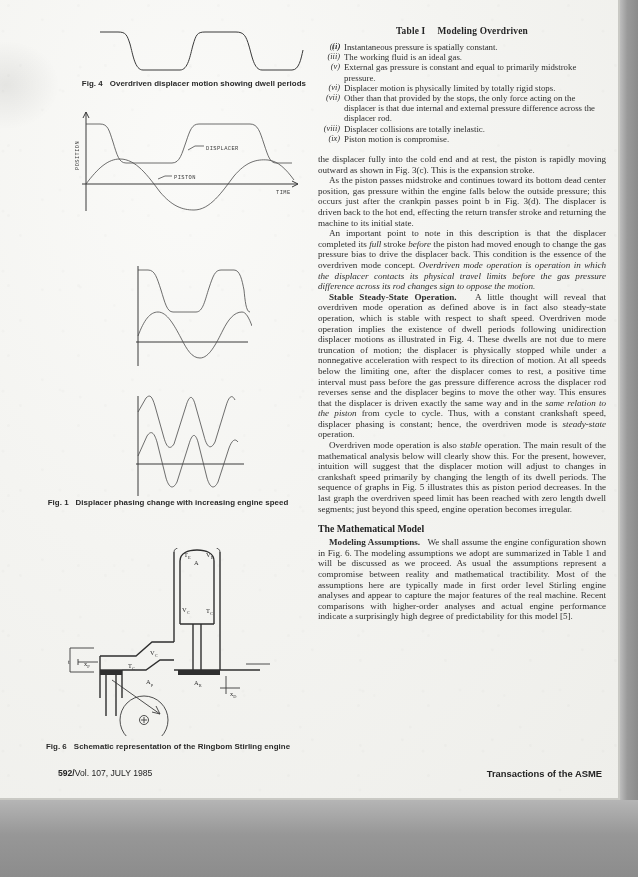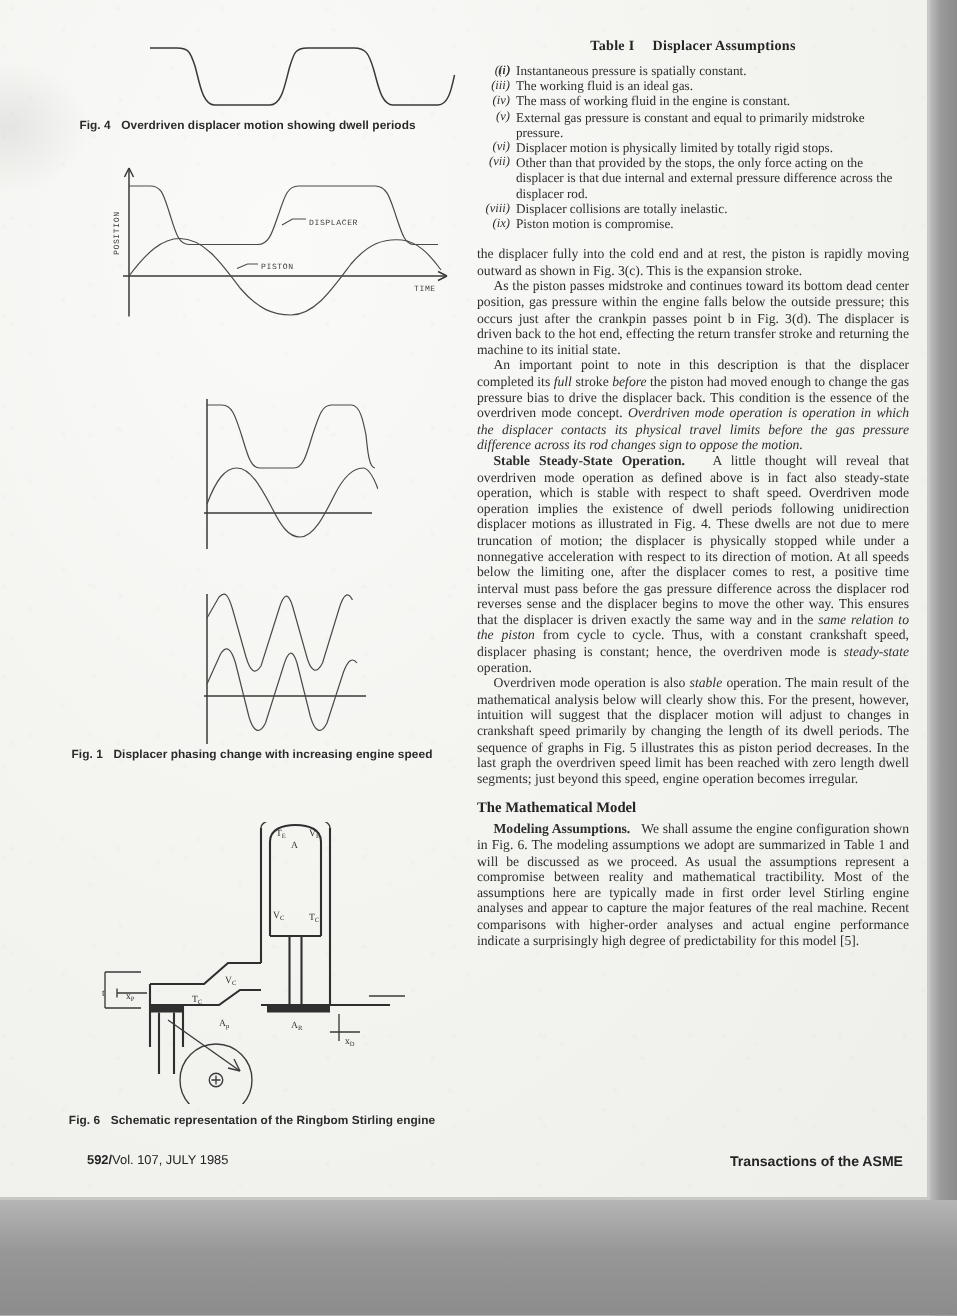--- a/index.html
+++ b/index.html
@@ -203,21 +203,21 @@
   <div class="lid-bottom"></div>
 
   <div class="figblock" style="left:96px; top:22px;">
     <svg width="212" height="56" viewBox="0 0 212 56">
       <path class="ln" d="M4,10 L22,10 C30,10 31,13 34,22 C37,33 39,48 47,48 L84,48
                            C92,48 94,34 97,23 C100,13 101,10 109,10 L140,10
                            C148,10 150,14 153,24 C156,34 158,48 166,48 L196,48
                            C203,48 205,37 207,28"></path>
     </svg>
   </div>
-  <div class="fig-cap" style="position:absolute; left:24px; top:79px; width:282px;">
+  <div class="fig-cap" style="position:absolute; left:24px; top:79px; width:282px;text-align:right;">
     <span class="fnum">Fig. 4</span><span>Overdriven displacer motion showing dwell periods</span>
   </div>
 
   <div class="figblock" style="left:62px; top:106px;">
     <svg width="244" height="112" viewBox="0 0 244 112">
 
       <path class="ax" d="M24,6 L24,105"></path>
       <path class="ax" d="M20,78 L236,78"></path>
       <path class="ax" d="M24,6 L21,12 M24,6 L27,12"></path>
       <path class="ax" d="M236,78 L230,75 M236,78 L230,81"></path>
@@ -328,28 +328,27 @@
     </svg>
   </div>
 
   <div class="fig-cap" style="position:absolute; left:24px; top:742px; width:288px;">
     <span class="fnum">Fig. 6</span><span>Schematic representation of the Ringbom Stirling engine</span>
   </div>
 
   <div class="col-right">
 
     <div class="table-title">
-      <span class="tnum">Table I</span><span>Displacer Assumptions</span>
+      <span class="tnum">Table I</span><span>Modeling Overdriven</span>
     </div>
 
     <ul class="assump">
       <li><span class="rn">(i)</span></li>
       <li><span class="rn">(ii)</span><span>Instantaneous pressure is spatially constant.</span></li>
       <li><span class="rn">(iii)</span><span>The working fluid is an ideal gas.</span></li>
-      <li><span class="rn">(iv)</span><span>The mass of working fluid in the engine is constant.</span></li>
       <li><span class="rn">(v)</span><span>External gas pressure is constant and equal to primarily midstroke pressure.</span></li>
       <li><span class="rn">(vi)</span><span>Displacer motion is physically limited by totally rigid stops.</span></li>
       <li><span class="rn">(vii)</span><span>Other than that provided by the stops, the only force acting on the displacer is that due internal and external pressure difference across the displacer rod.</span></li>
       <li><span class="rn">(viii)</span><span>Displacer collisions are totally inelastic.</span></li>
       <li><span class="rn">(ix)</span><span>Piston motion is compromise.</span></li>
     </ul>
 
     <p class="body-txt noind">the displacer fully into the cold end and at rest, the piston is rapidly moving outward as shown in Fig. 3(c). This is the expansion stroke.</p>
     <p class="body-txt">As the piston passes midstroke and continues toward its bottom dead center position, gas pressure within the engine falls below the outside pressure; this occurs just after the crankpin passes point b in Fig. 3(d). The displacer is driven back to the hot end, effecting the return transfer stroke and returning the machine to its initial state.</p>
 

